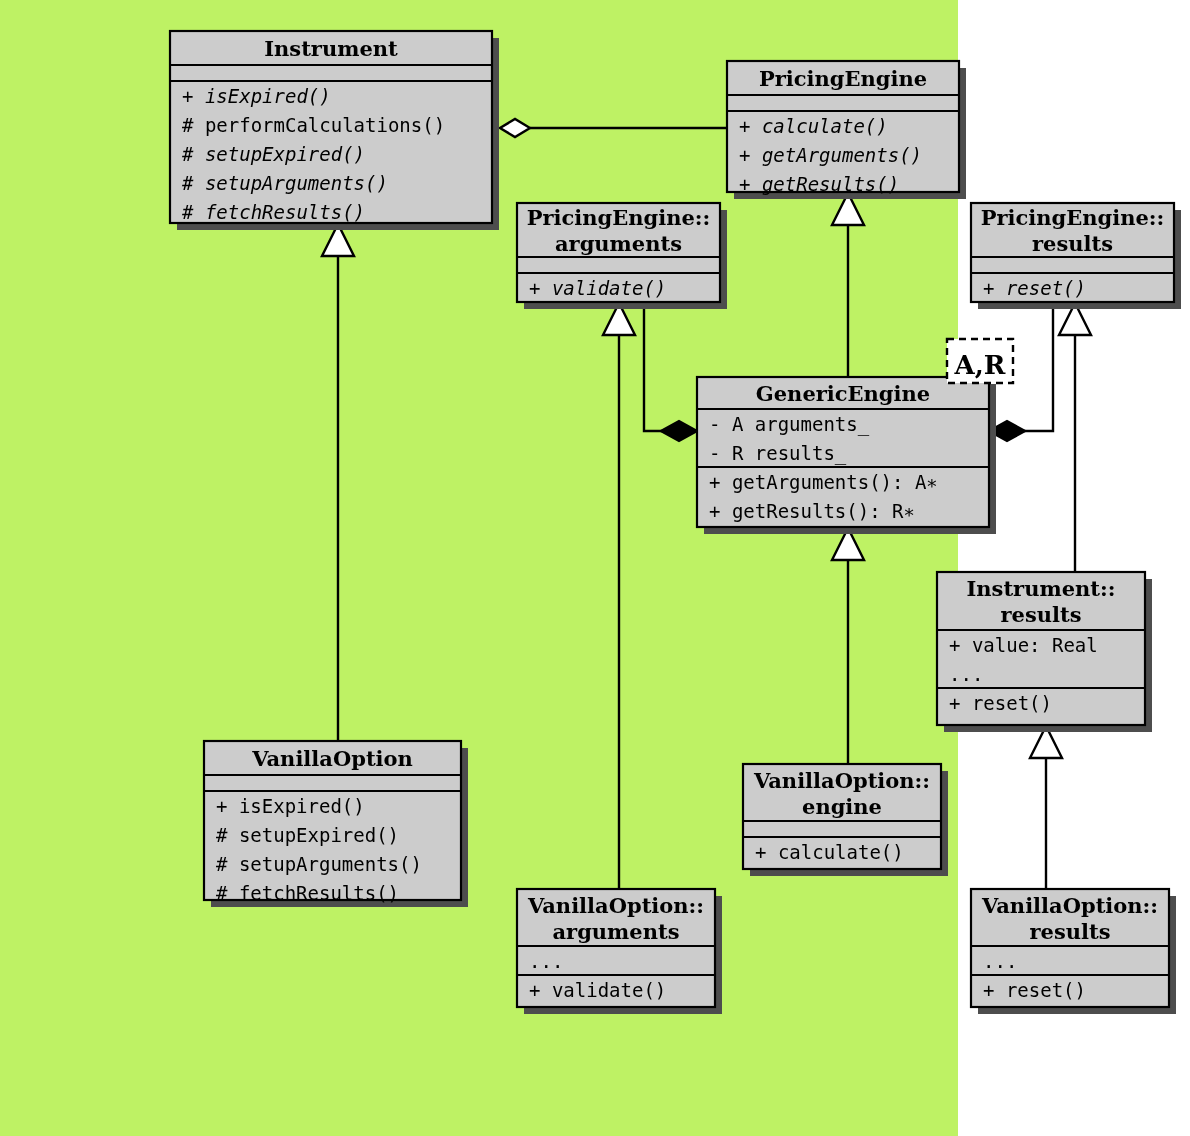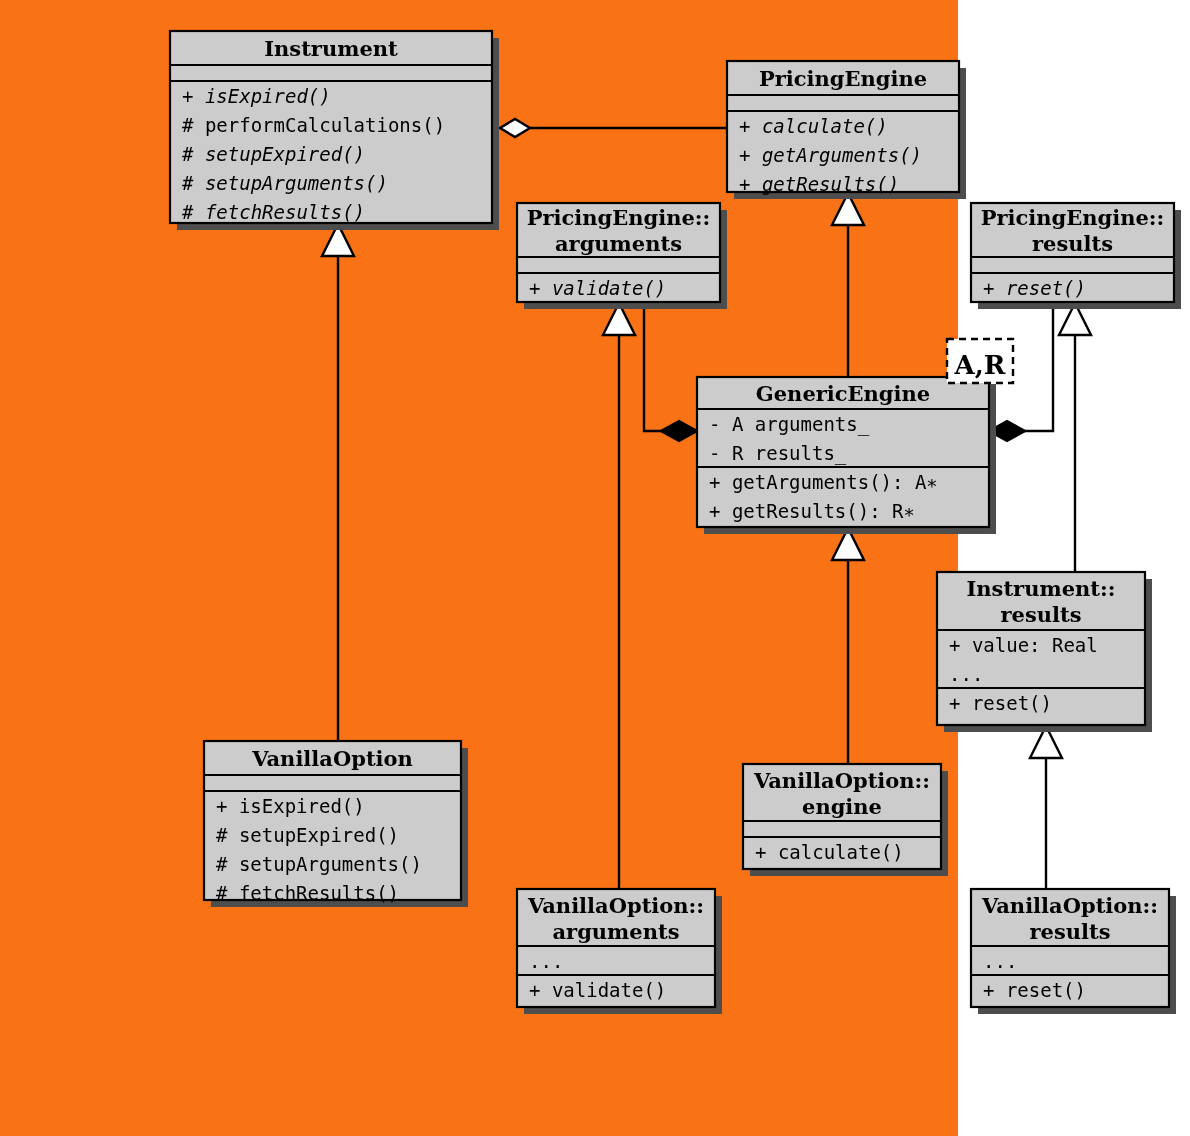--- a/index.html
+++ b/index.html
@@ -4,21 +4,21 @@
 <style>
   html, body {
     margin: 0;
     padding: 0;
     background: #ffffff;
   }
   #diagram-root {
     position: relative;
     width: 958px;
     height: 1136px;
-    background: #f97316;
+    background: #bef264;
     font-family: "DejaVu Sans", sans-serif;
   }
   svg.uml-canvas {
     position: absolute;
     left: 0;
     top: 0;
     width: 1190px;
     height: 1136px;
     display: block;
   }

